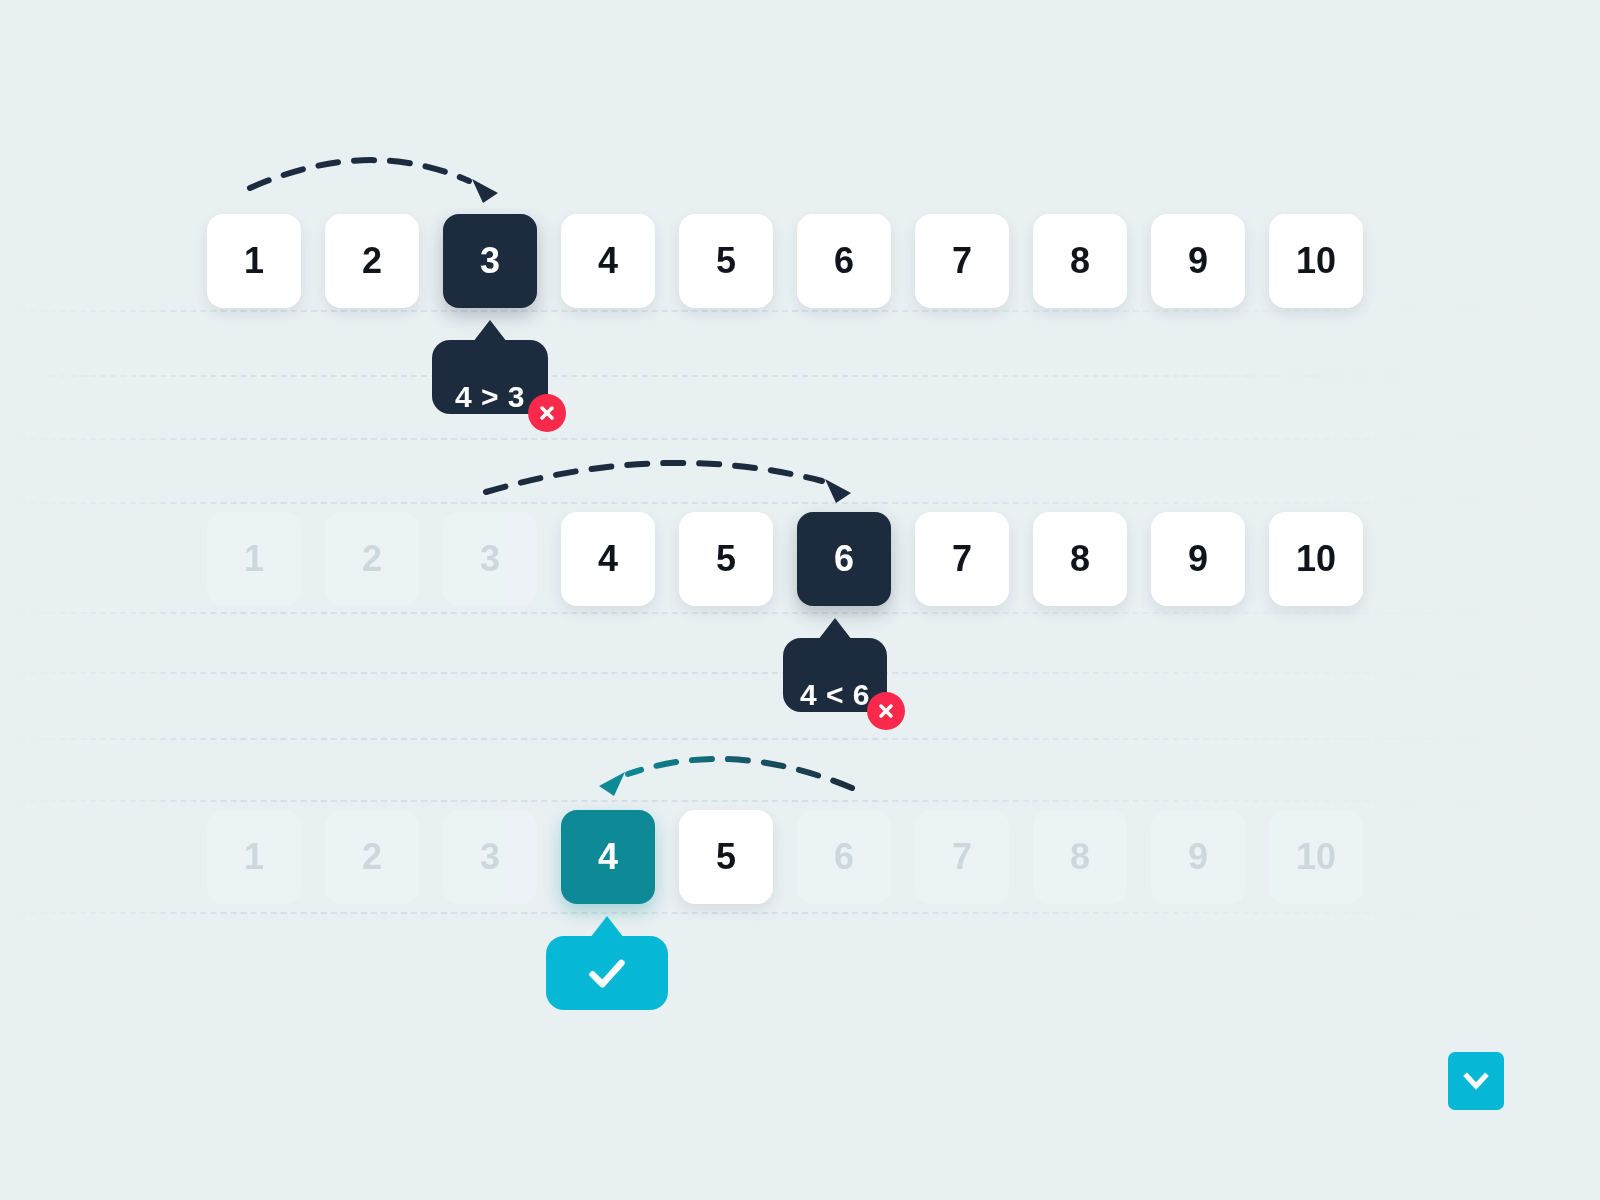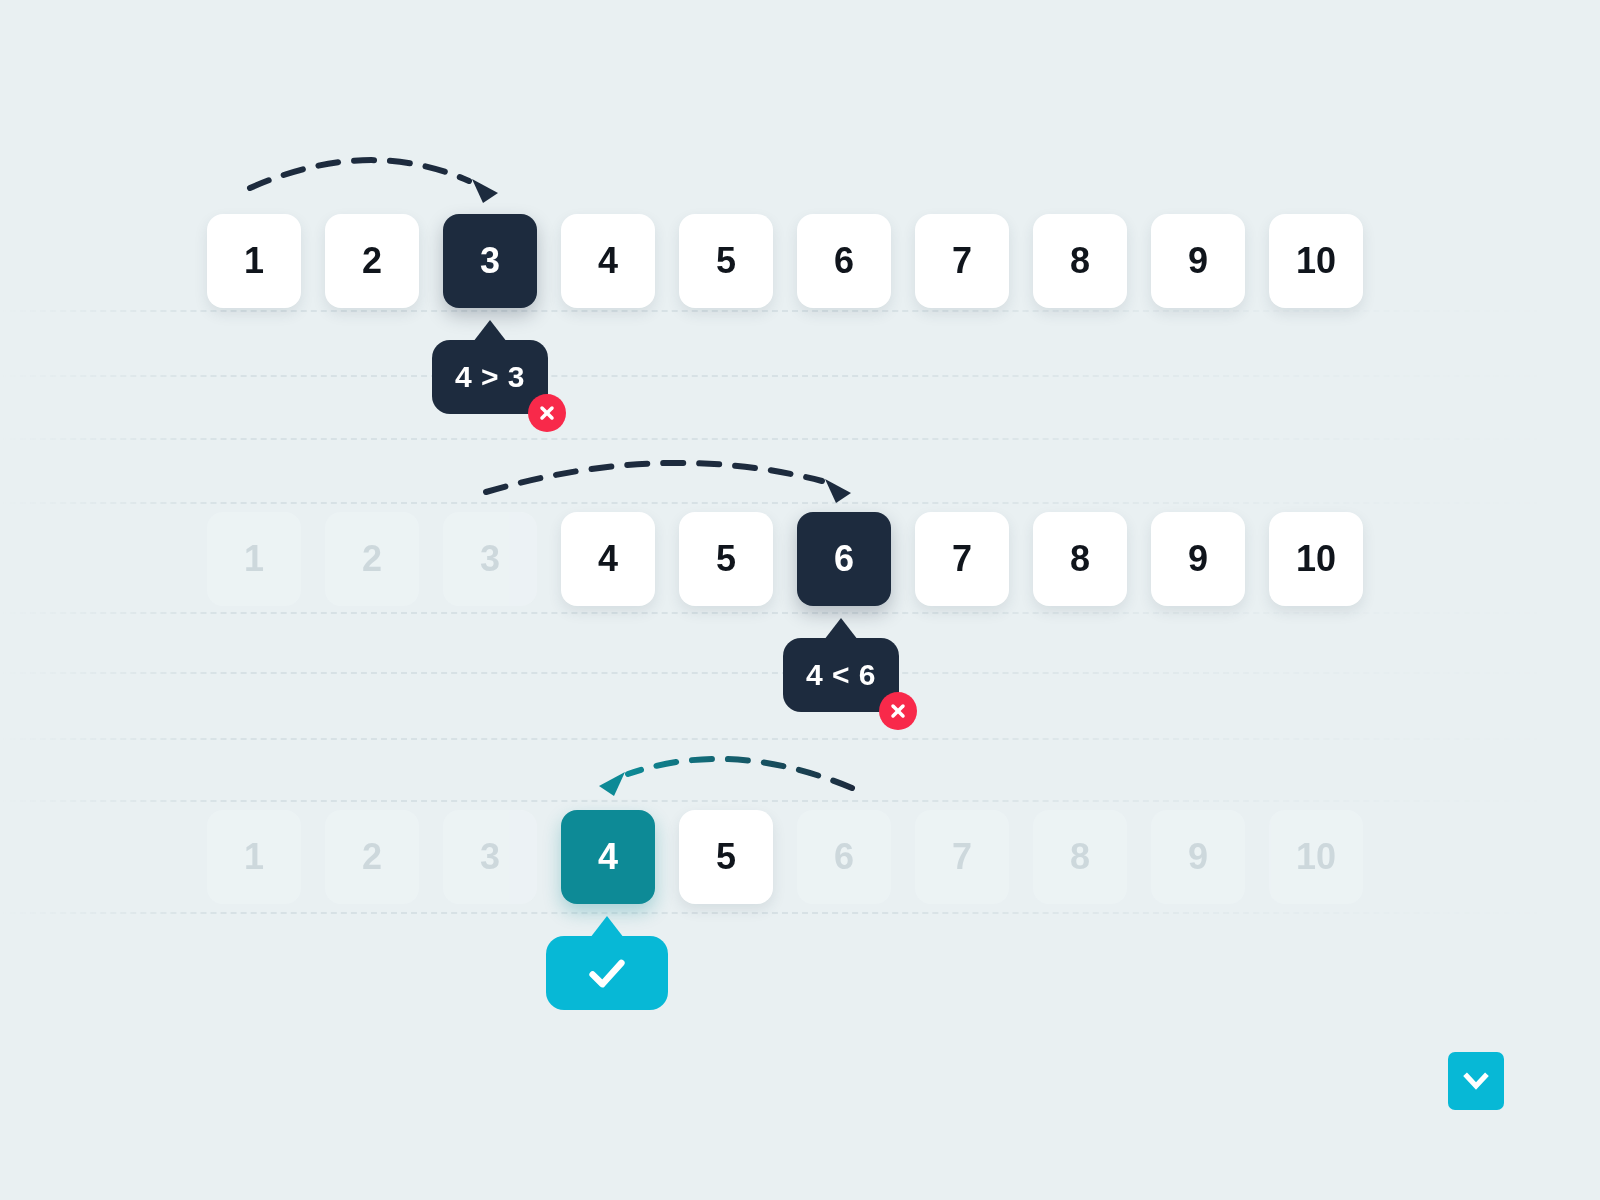--- a/index.html
+++ b/index.html
@@ -80,21 +80,21 @@
     border-radius: 18px;
     display: flex;
     align-items: center;
     justify-content: center;
     color: #fff;
     font-size: 30px;
     font-weight: bold;
     letter-spacing: .5px;
     box-sizing: border-box;
   }
-  .tip.dark { background: #1d2b3e; }
+  .tip.dark { background: #1d2b3e; align-items: flex-end; }
   .tip.ok   { background: #07b8d6; }
 
   .tip .beak {
     position: absolute;
     top: -20px;
     left: 50%;
     transform: translateX(-50%);
     width: 0; height: 0;
     border-left: 17px solid transparent;
     border-right: 17px solid transparent;
@@ -219,21 +219,21 @@
       <div class="tip dark" style="left: 432px; top: 340px; width: 116px;">
         <div class="beak"></div>
         <span>4 &gt; 3</span>
         <div class="badge-x">
           <svg viewBox="0 0 24 24" fill="none" stroke="#ffffff" stroke-width="4.2" stroke-linecap="round">
             <line x1="6" y1="6" x2="18" y2="18"></line>
             <line x1="18" y1="6" x2="6" y2="18"></line>
           </svg>
         </div>
       </div>
-      <div class="tip dark" style="left: 783px; top: 638px; width: 116px;">
+      <div class="tip dark" style="left: 783px; top: 638px; width: 104px;">
         <div class="beak"></div>
         <span>4 &lt; 6</span>
         <div class="badge-x">
           <svg viewBox="0 0 24 24" fill="none" stroke="#ffffff" stroke-width="4.2" stroke-linecap="round">
             <line x1="6" y1="6" x2="18" y2="18"></line>
             <line x1="18" y1="6" x2="6" y2="18"></line>
           </svg>
         </div>
       </div>
       <div class="tip ok" style="left: 546px; top: 936px; width: 122px;">

